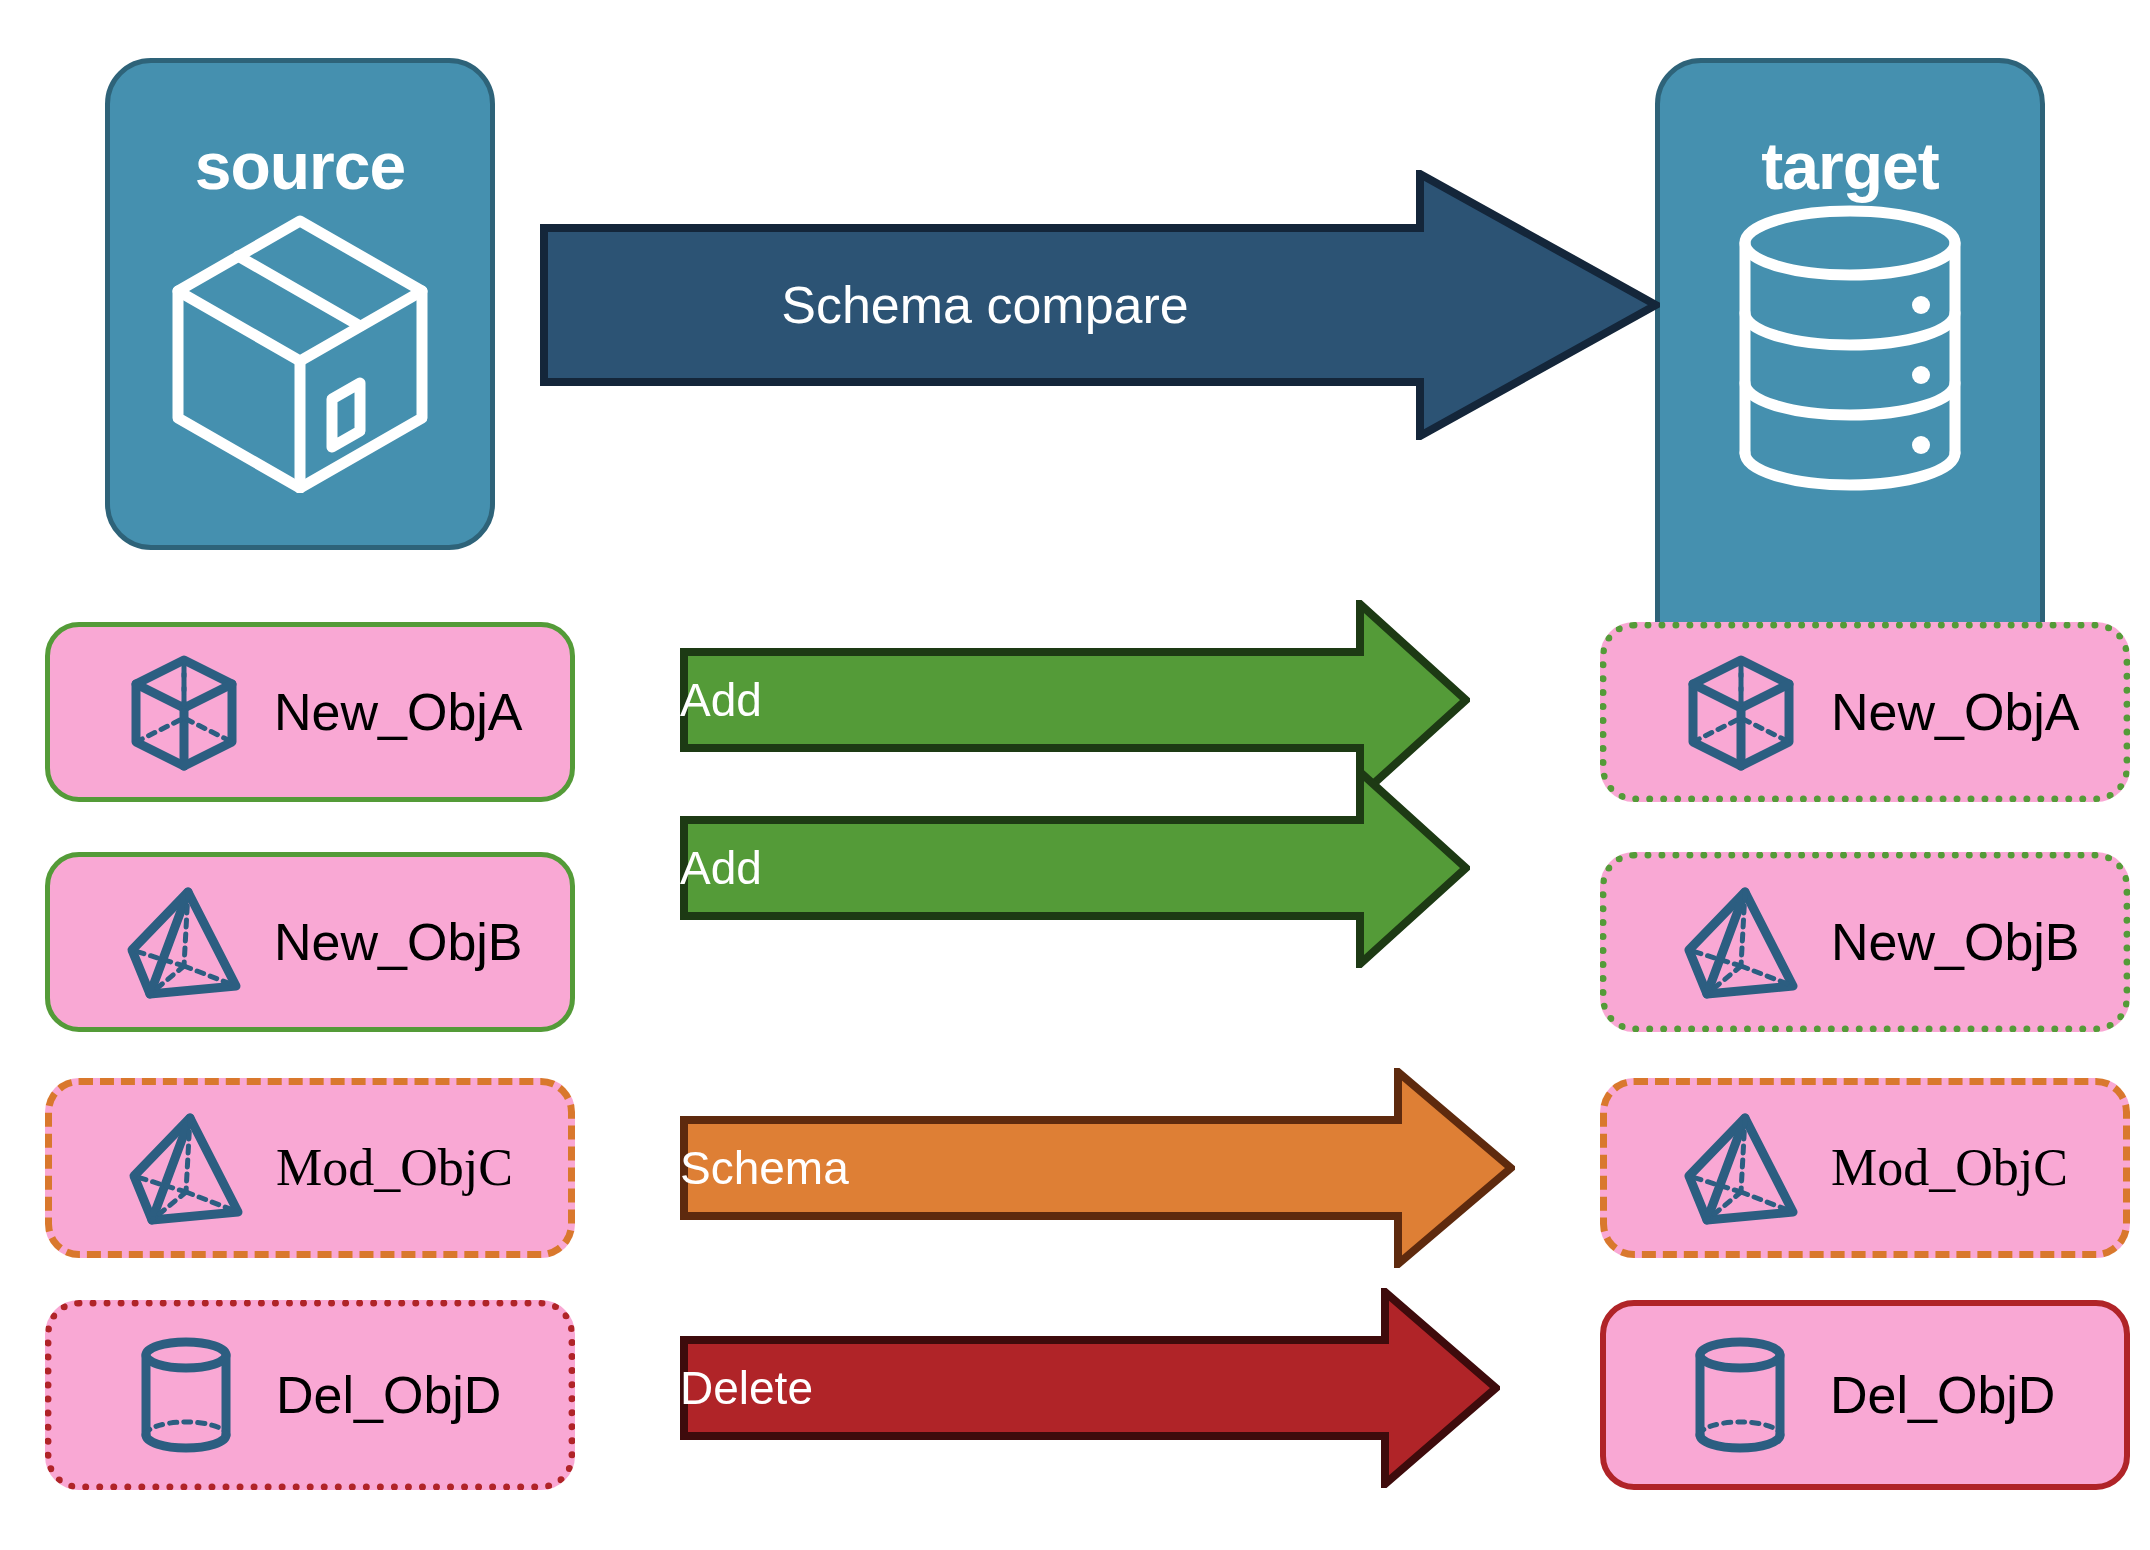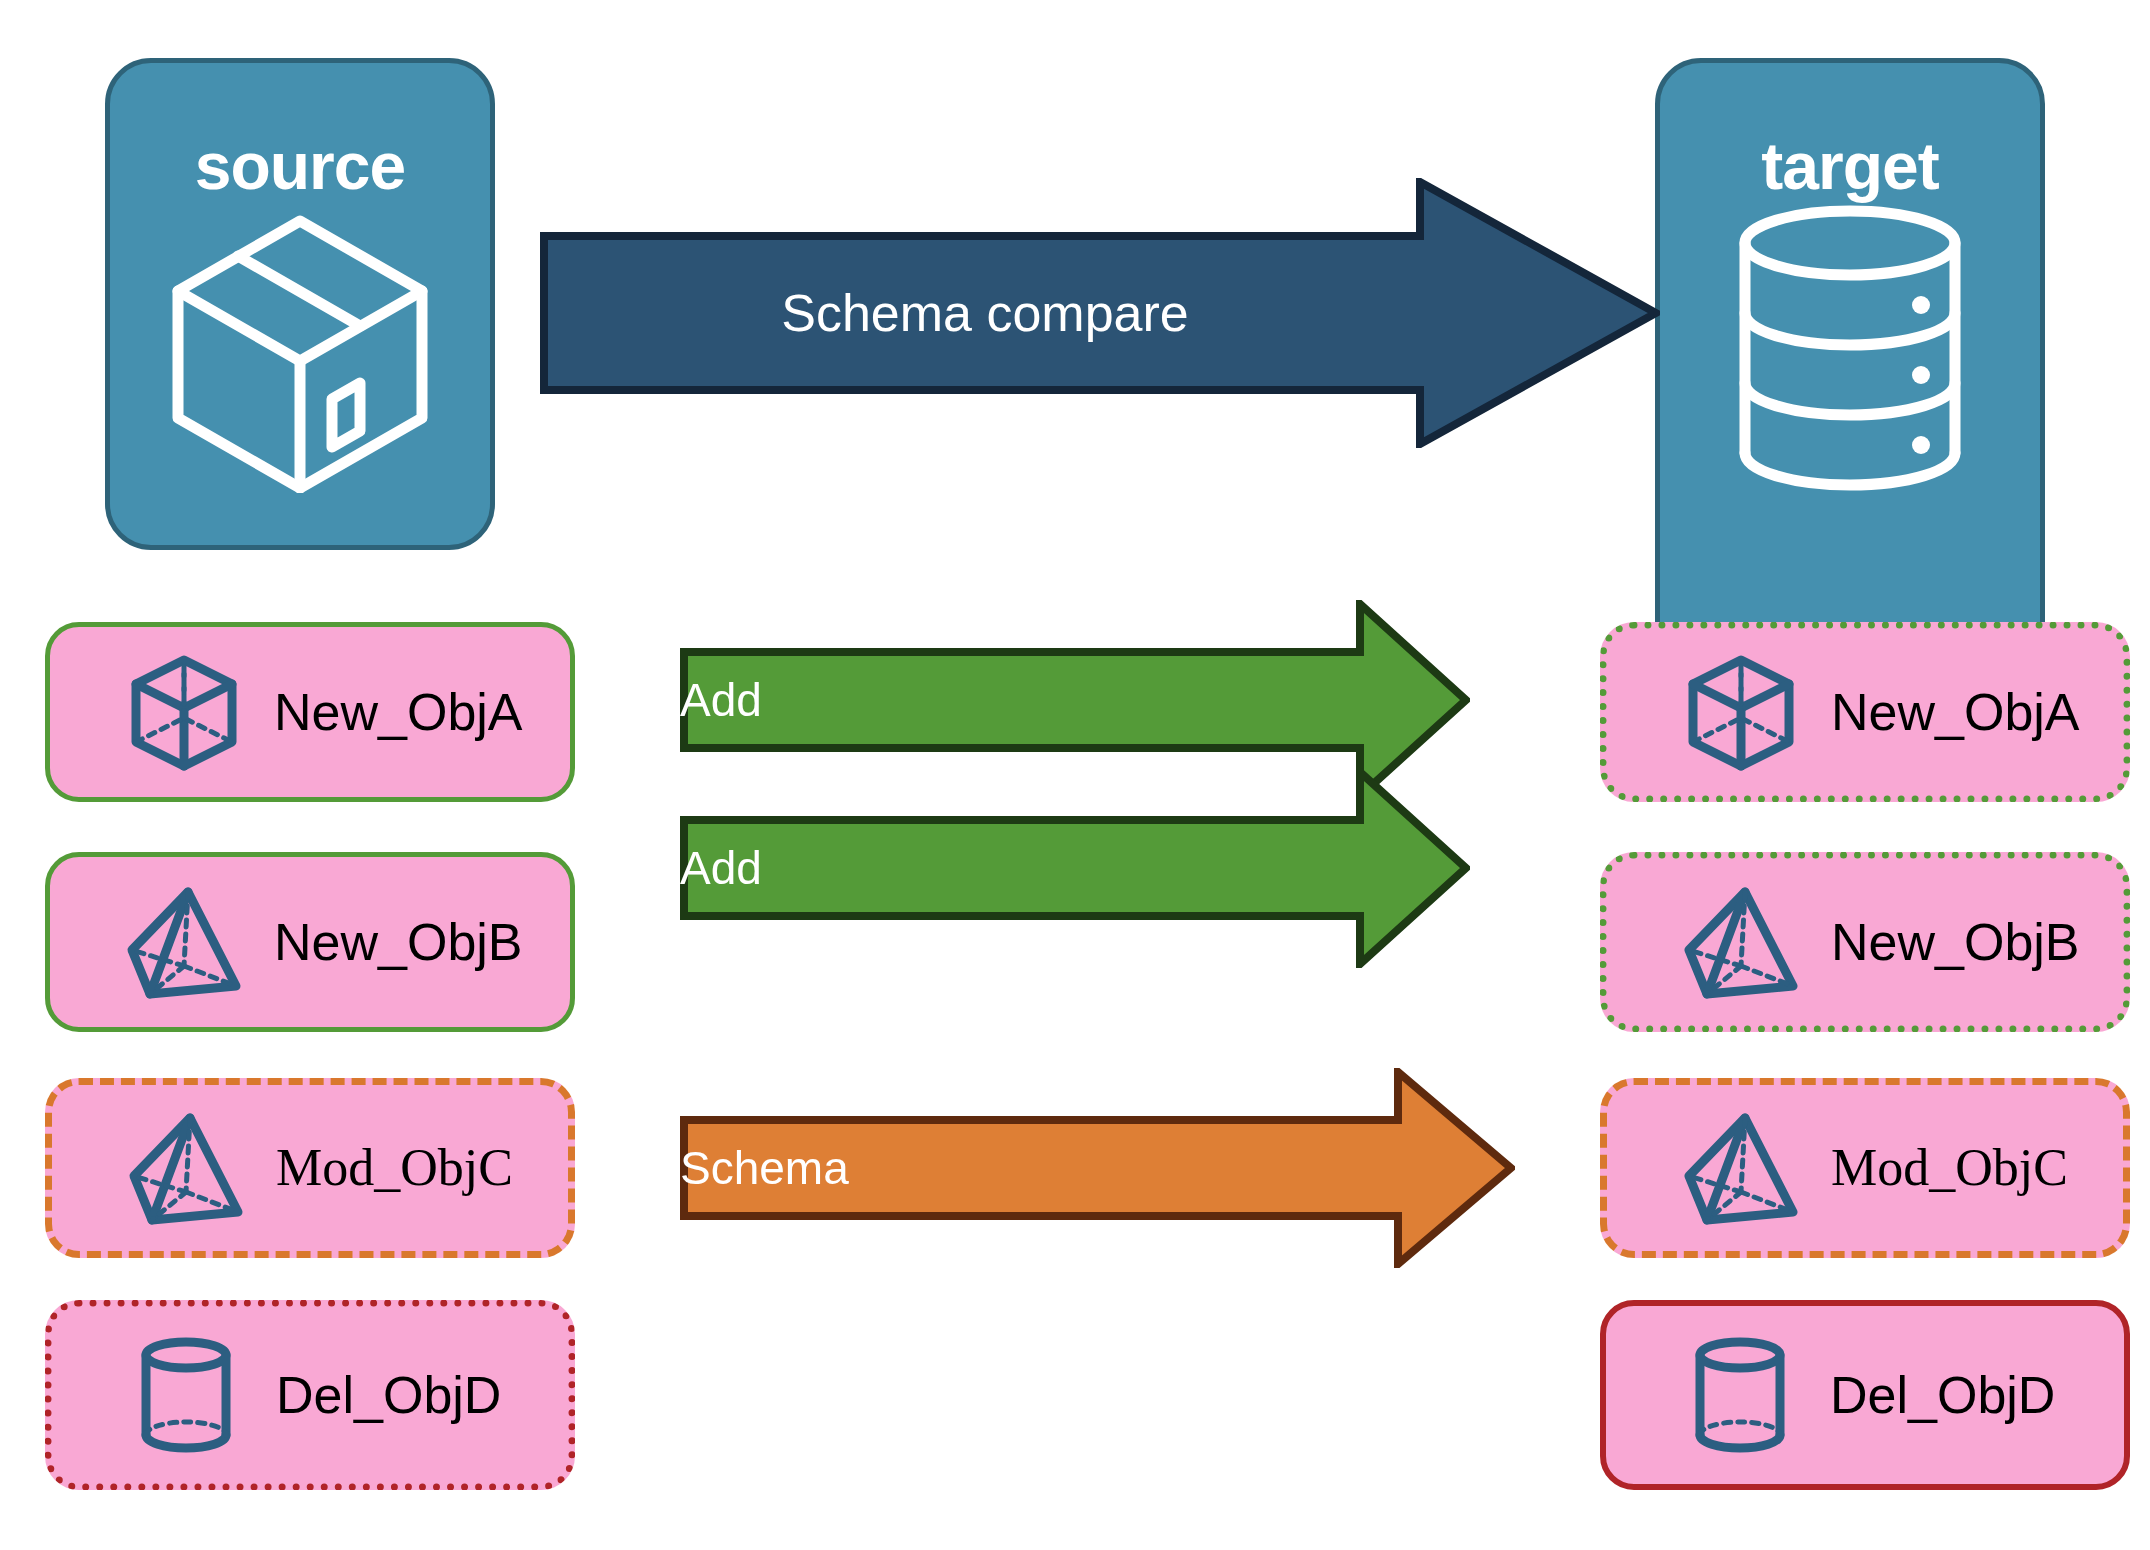--- a/index.html
+++ b/index.html
@@ -29,21 +29,21 @@
     margin-top:32px;
   }
   .endpoint .ep-icon{
     position:absolute;left:0;right:0;top:140px;
     display:flex;align-items:center;justify-content:center;
   }
   #endpoint-source{left:105px;top:58px;width:390px;height:492px;}
   #endpoint-target{left:1655px;top:58px;width:390px;height:620px;}
 
   
-  .bigarrow{position:absolute;left:540px;top:178px;width:1120px;height:270px;}
+  .bigarrow{position:absolute;left:540px;top:170px;width:1120px;height:270px;}
 
   
   .rowarrow{position:absolute;}
   .rowarrow .label{
     position:absolute;left:0;right:0;top:0;bottom:0;
     display:flex;align-items:center;
     color:#ffffff;font-size:46px;line-height:1;
     pointer-events:none;
   }
 
@@ -250,20 +250,28 @@
         <ellipse cx="50" cy="20" rx="40" ry="13"></ellipse>
         <path d="M10 20 L10 100"></path>
         <path d="M90 20 L90 100"></path>
         <path d="M10 100 A40 13 0 0 0 90 100"></path>
         <path d="M10 100 A40 13 0 0 1 90 100" stroke-dasharray="7 7" stroke-width="5"></path>
       </svg>
     </div>
     <div class="chip-label">Del_ObjD</div>
   </div>
 
+  <div class="rowarrow" style="left:680px;top:1288px;width:820px;height:200px;">
+    <svg width="820" height="200" viewBox="0 0 820 200" preserveAspectRatio="none">
+      <polygon points="4,52 705,52 705,4 816,100 705,196 705,148 4,148" fill="#B02428" stroke="#3E0B0C" stroke-width="8" stroke-linejoin="miter"></polygon>
+    </svg>
+    <div class="label" style="right:115px;left:0;">
+      <span>Delete</span>
+    </div>
+  </div>
 
   <div class="chip right-col solid-red" style="top:1300px;height:190px;">
     <div class="chip-icon">
       <svg width="100" height="120" viewBox="0 0 100 120" fill="none" stroke="#2C5E81" stroke-width="9" stroke-linejoin="round" stroke-linecap="round">
         <ellipse cx="50" cy="20" rx="40" ry="13"></ellipse>
         <path d="M10 20 L10 100"></path>
         <path d="M90 20 L90 100"></path>
         <path d="M10 100 A40 13 0 0 0 90 100"></path>
         <path d="M10 100 A40 13 0 0 1 90 100" stroke-dasharray="7 7" stroke-width="5"></path>
       </svg>

